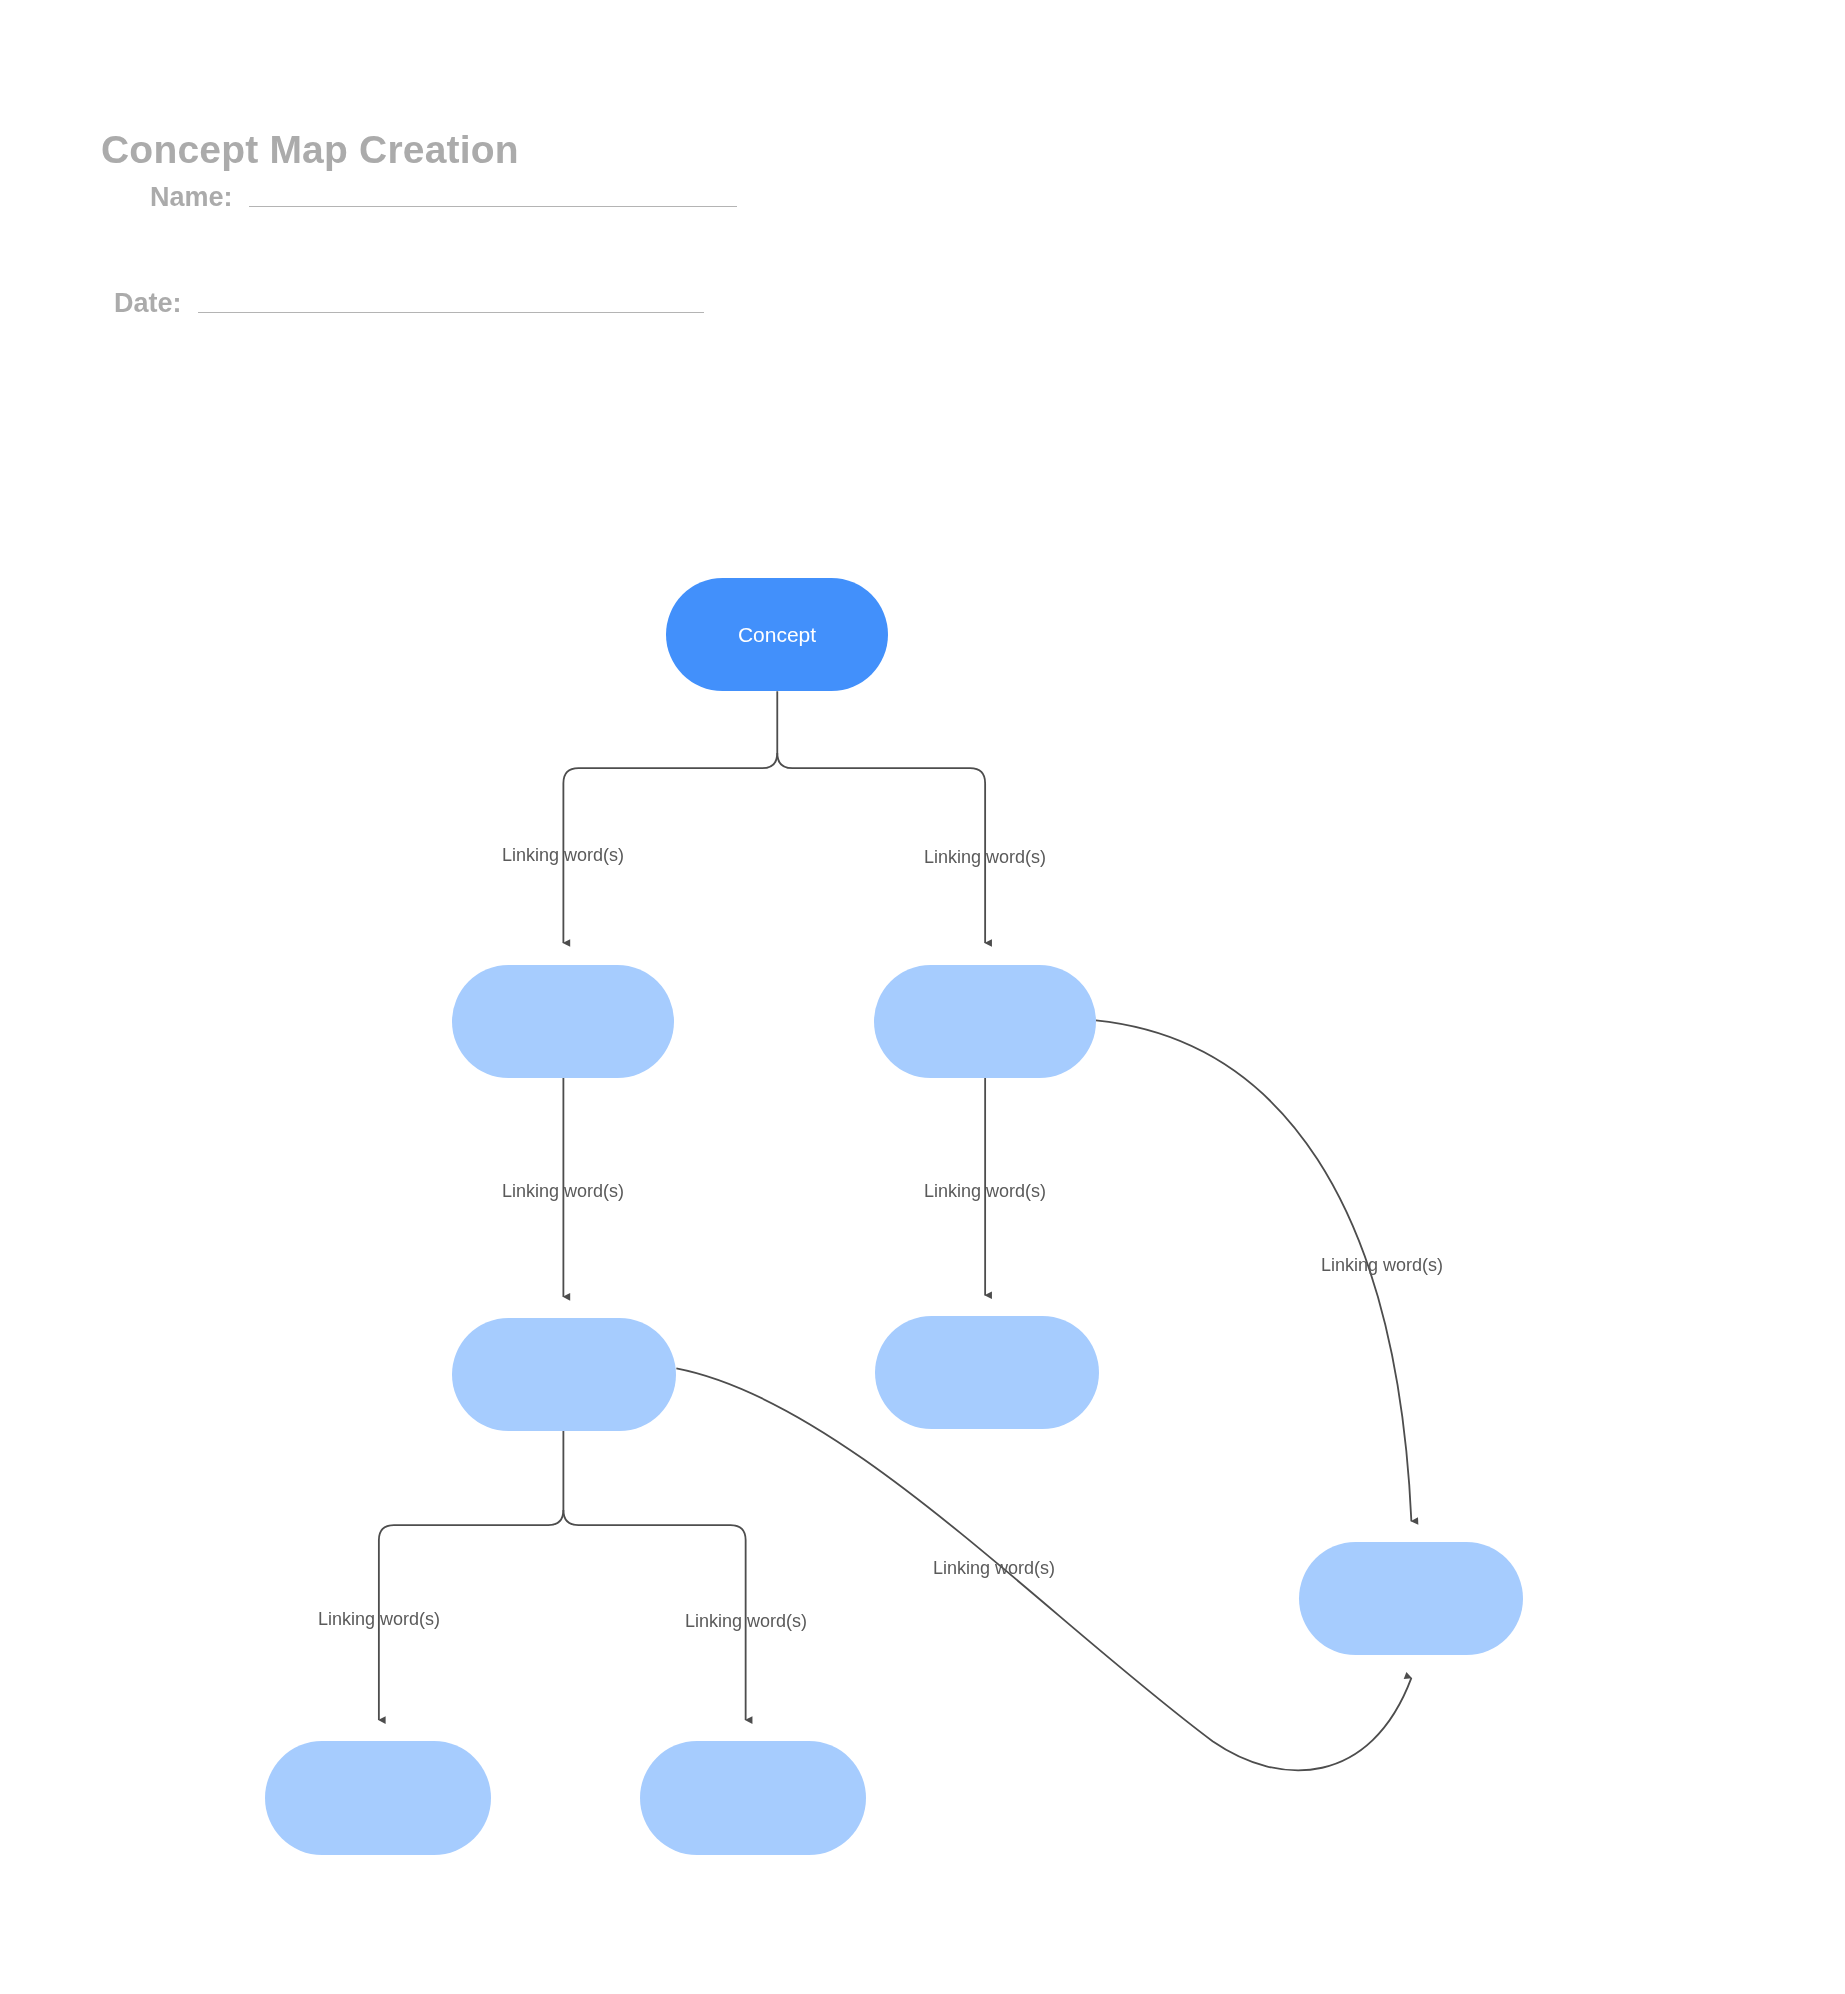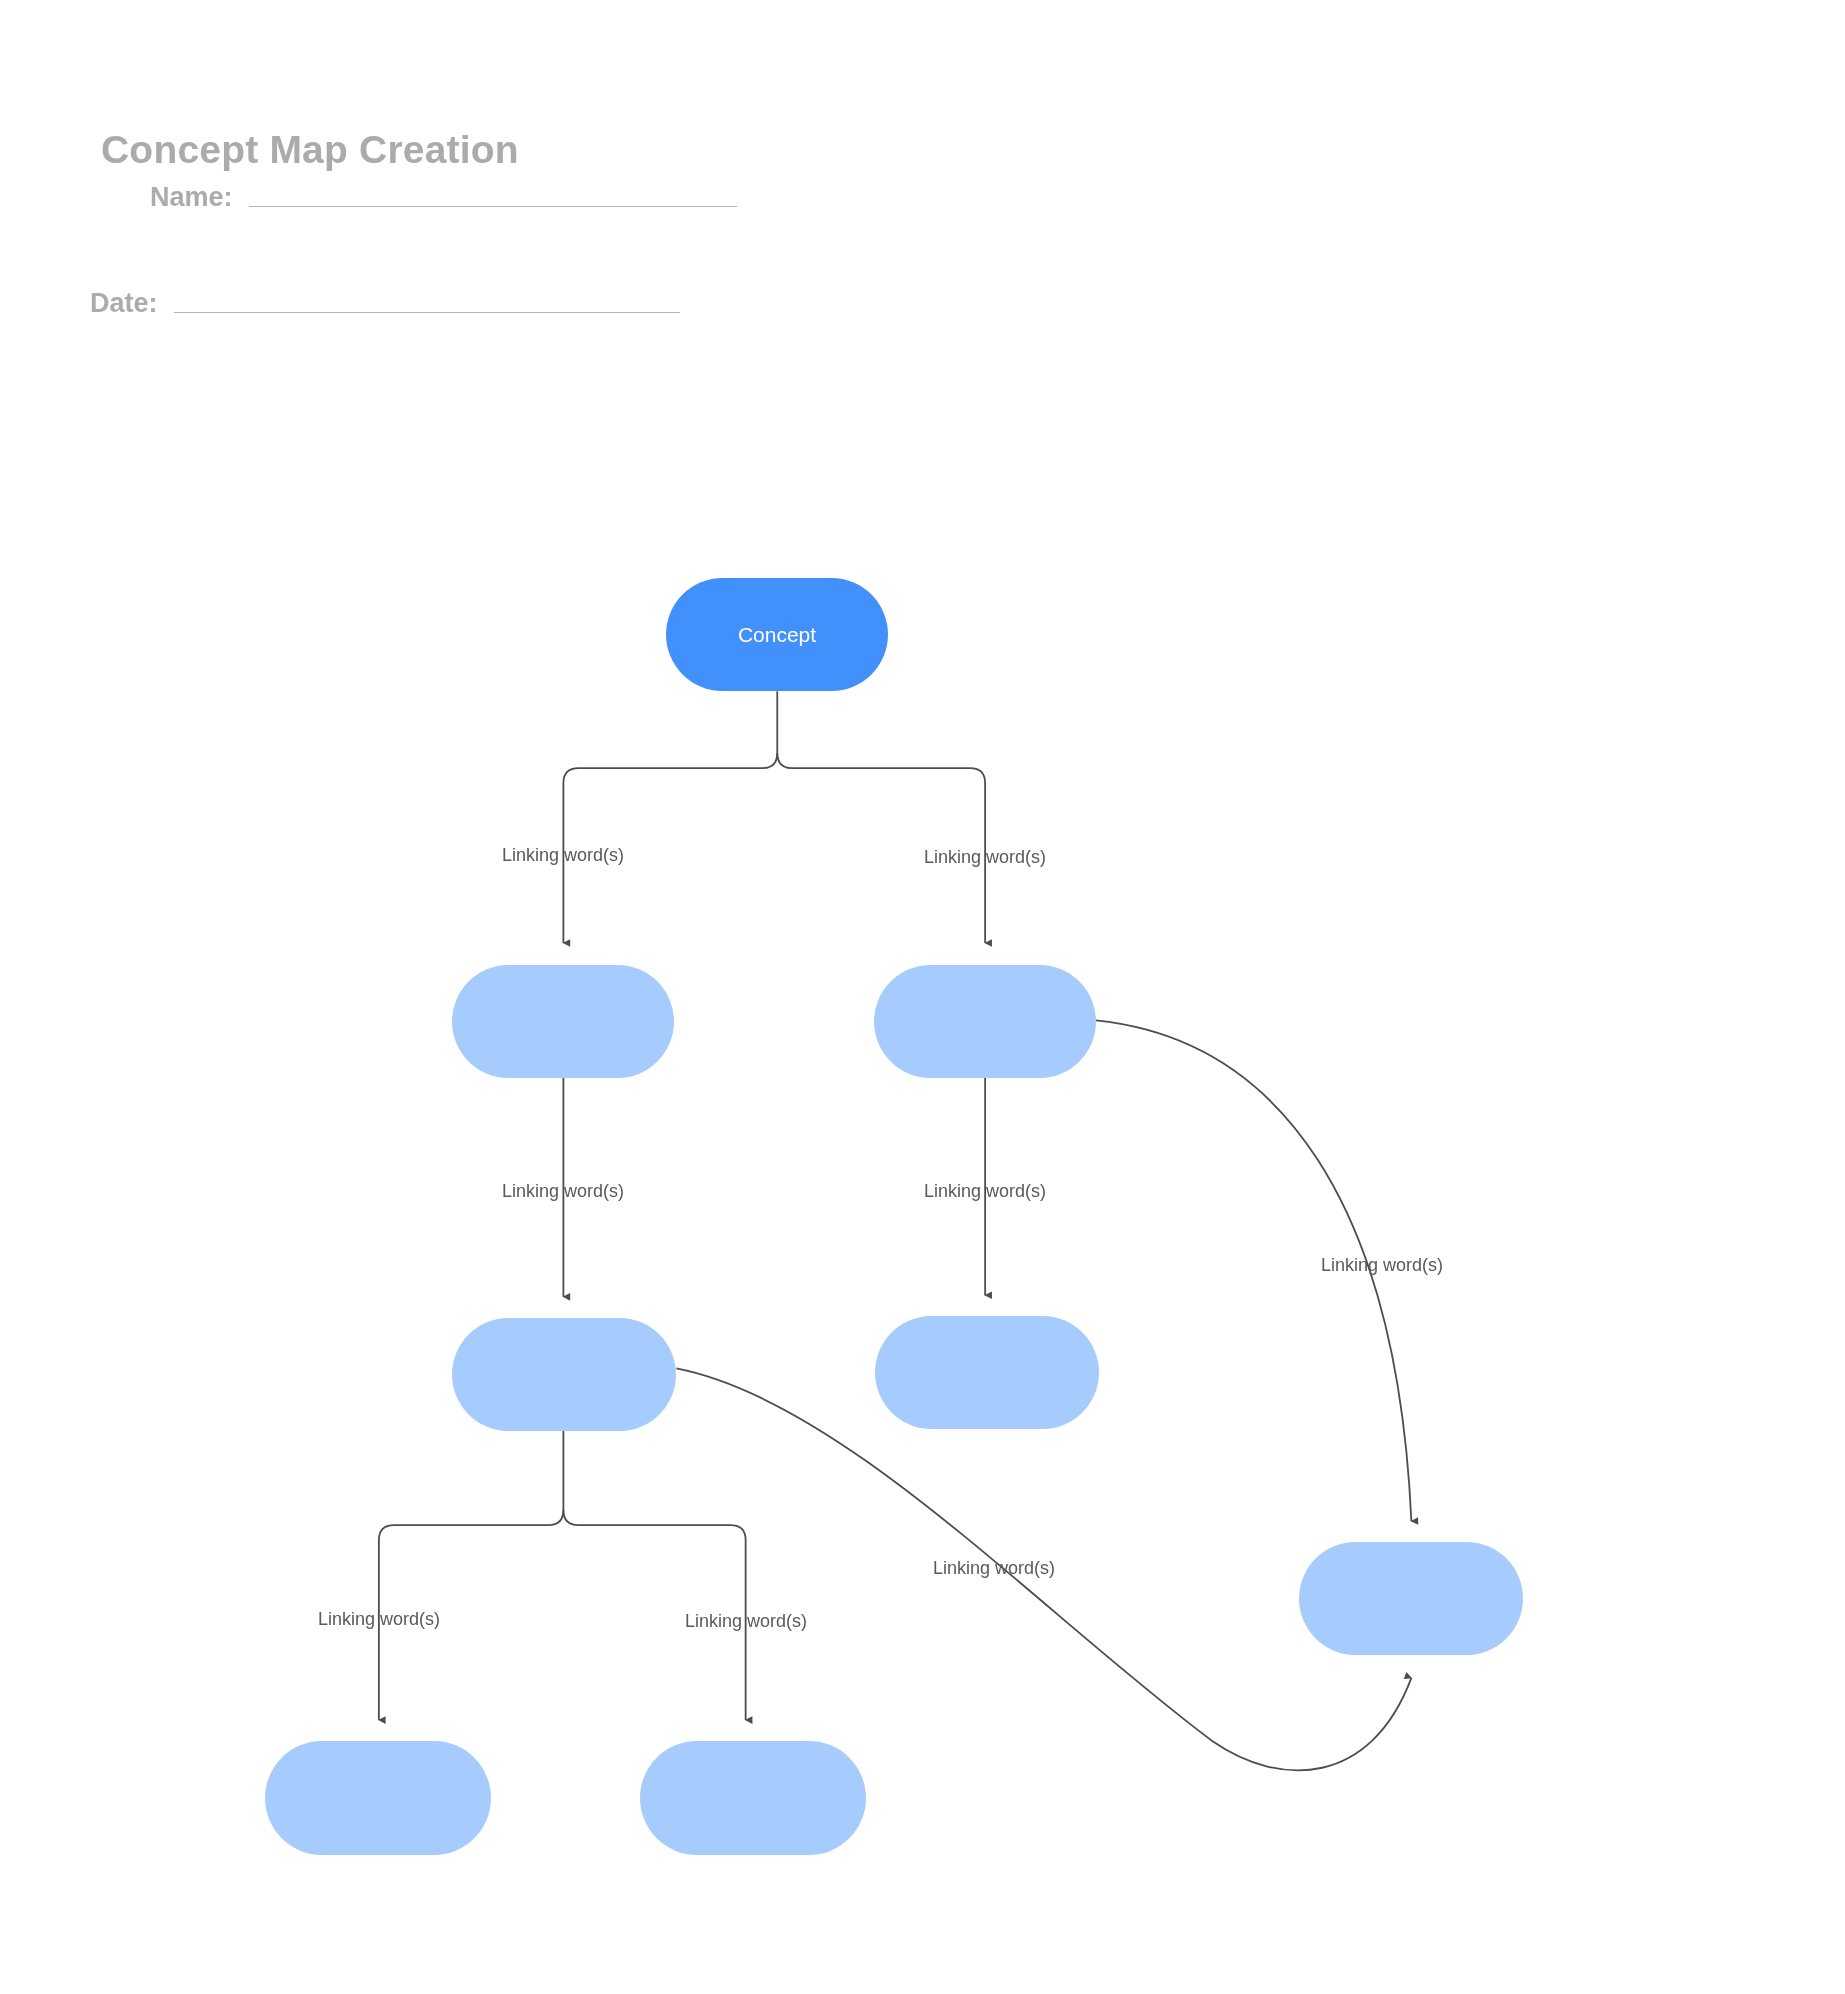--- a/index.html
+++ b/index.html
@@ -27,21 +27,21 @@
     white-space: nowrap;
     margin-top: 39px;
   }
 
   .field-row {
     position: absolute;
     display: flex;
     align-items: flex-end;
   }
   #field-name { left: 102px; top: 184px; margin-left: 48px; }
-  #field-date { left: 90px; top: 290px; justify-content: center; }
+  #field-date { left: 114px; top: 290px; justify-content: center; }
 
   .field-label {
     font-size: 27px;
     font-weight: bold;
     color: #ababab;
     line-height: 1;
     white-space: nowrap;
   }
   .field-rule {
     border-bottom: 1.5px solid #b4b4b4;

